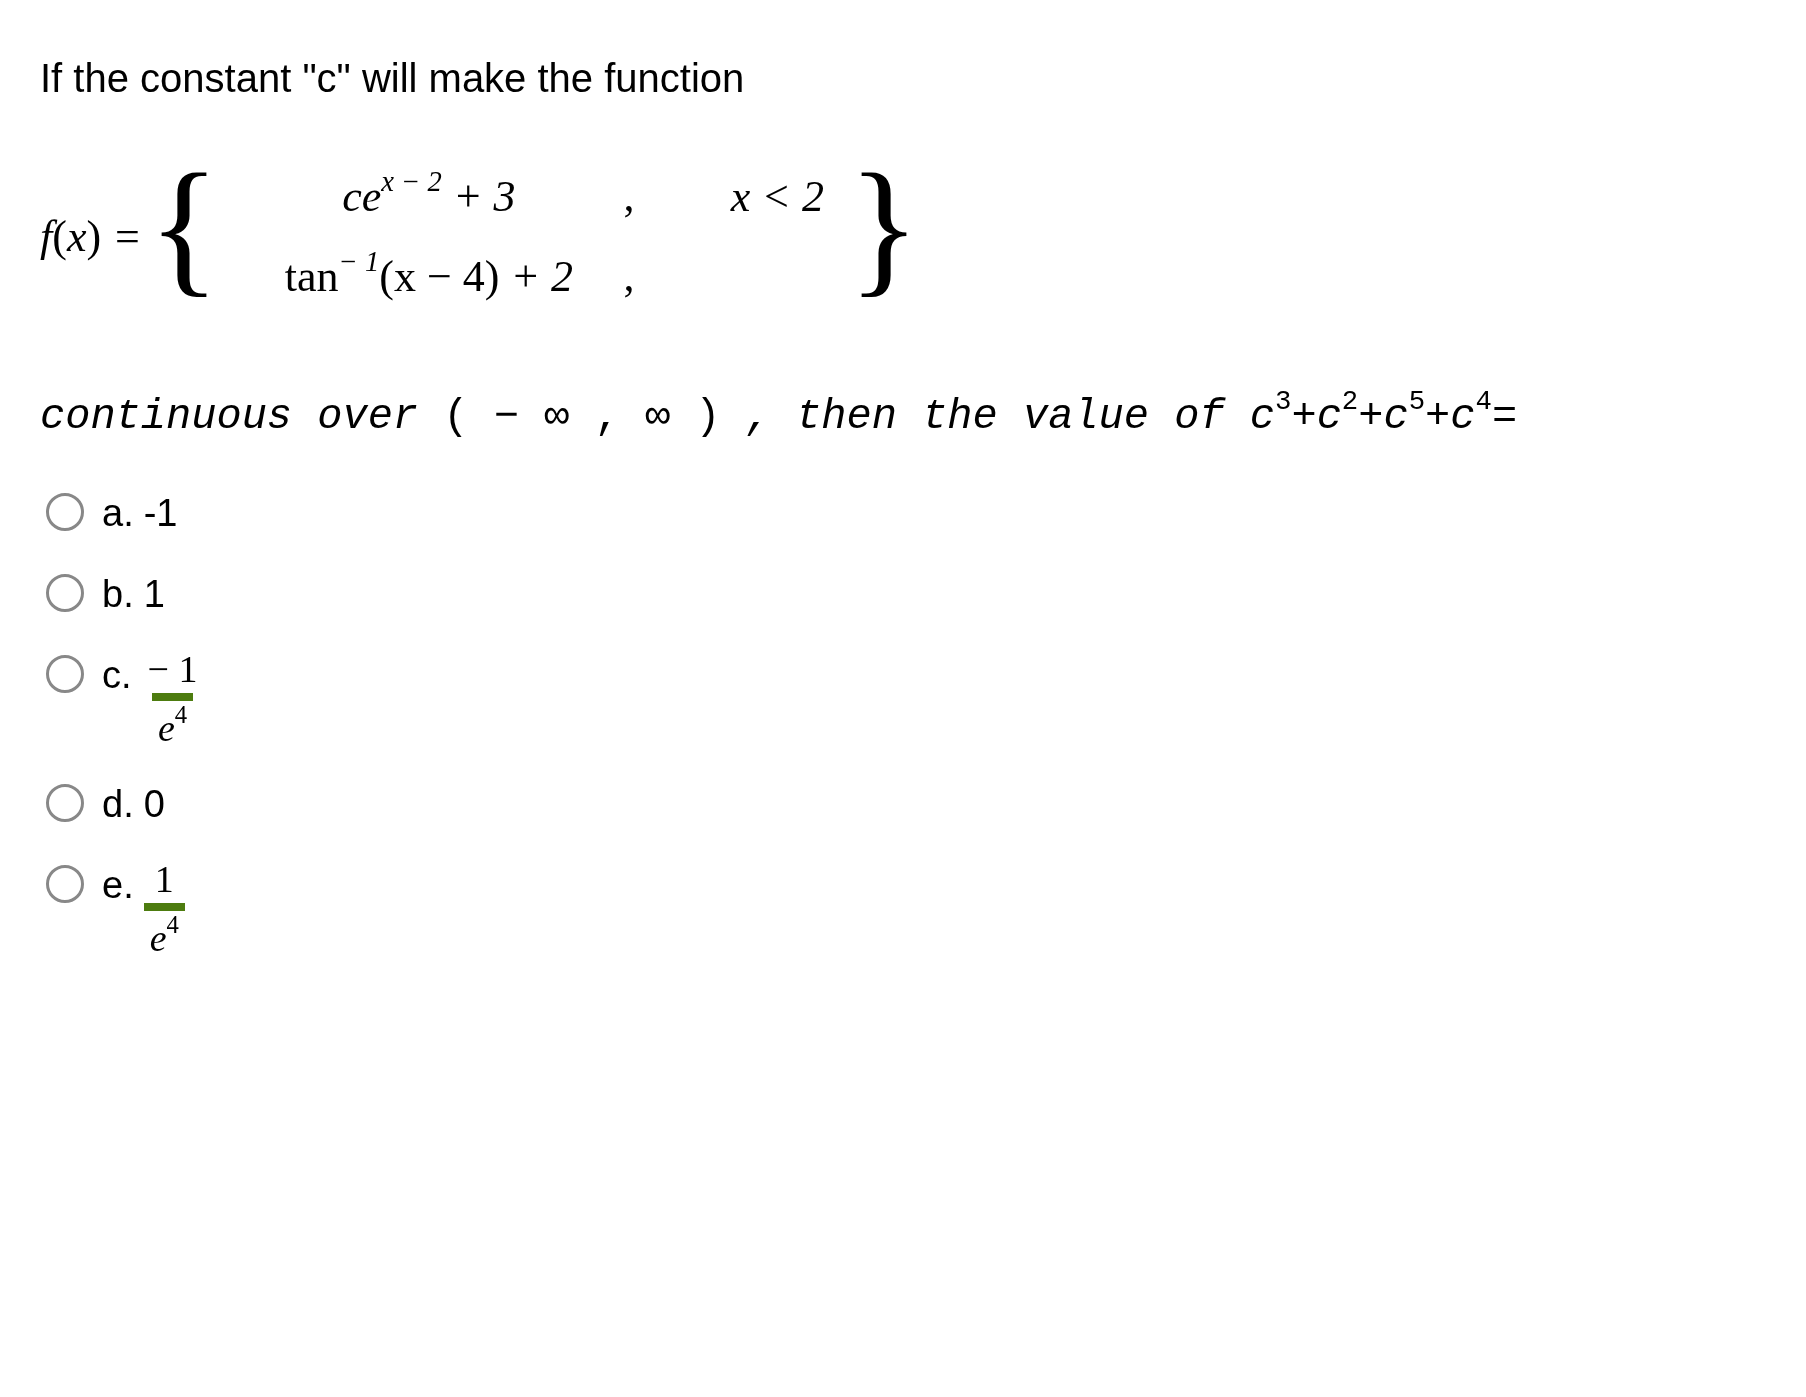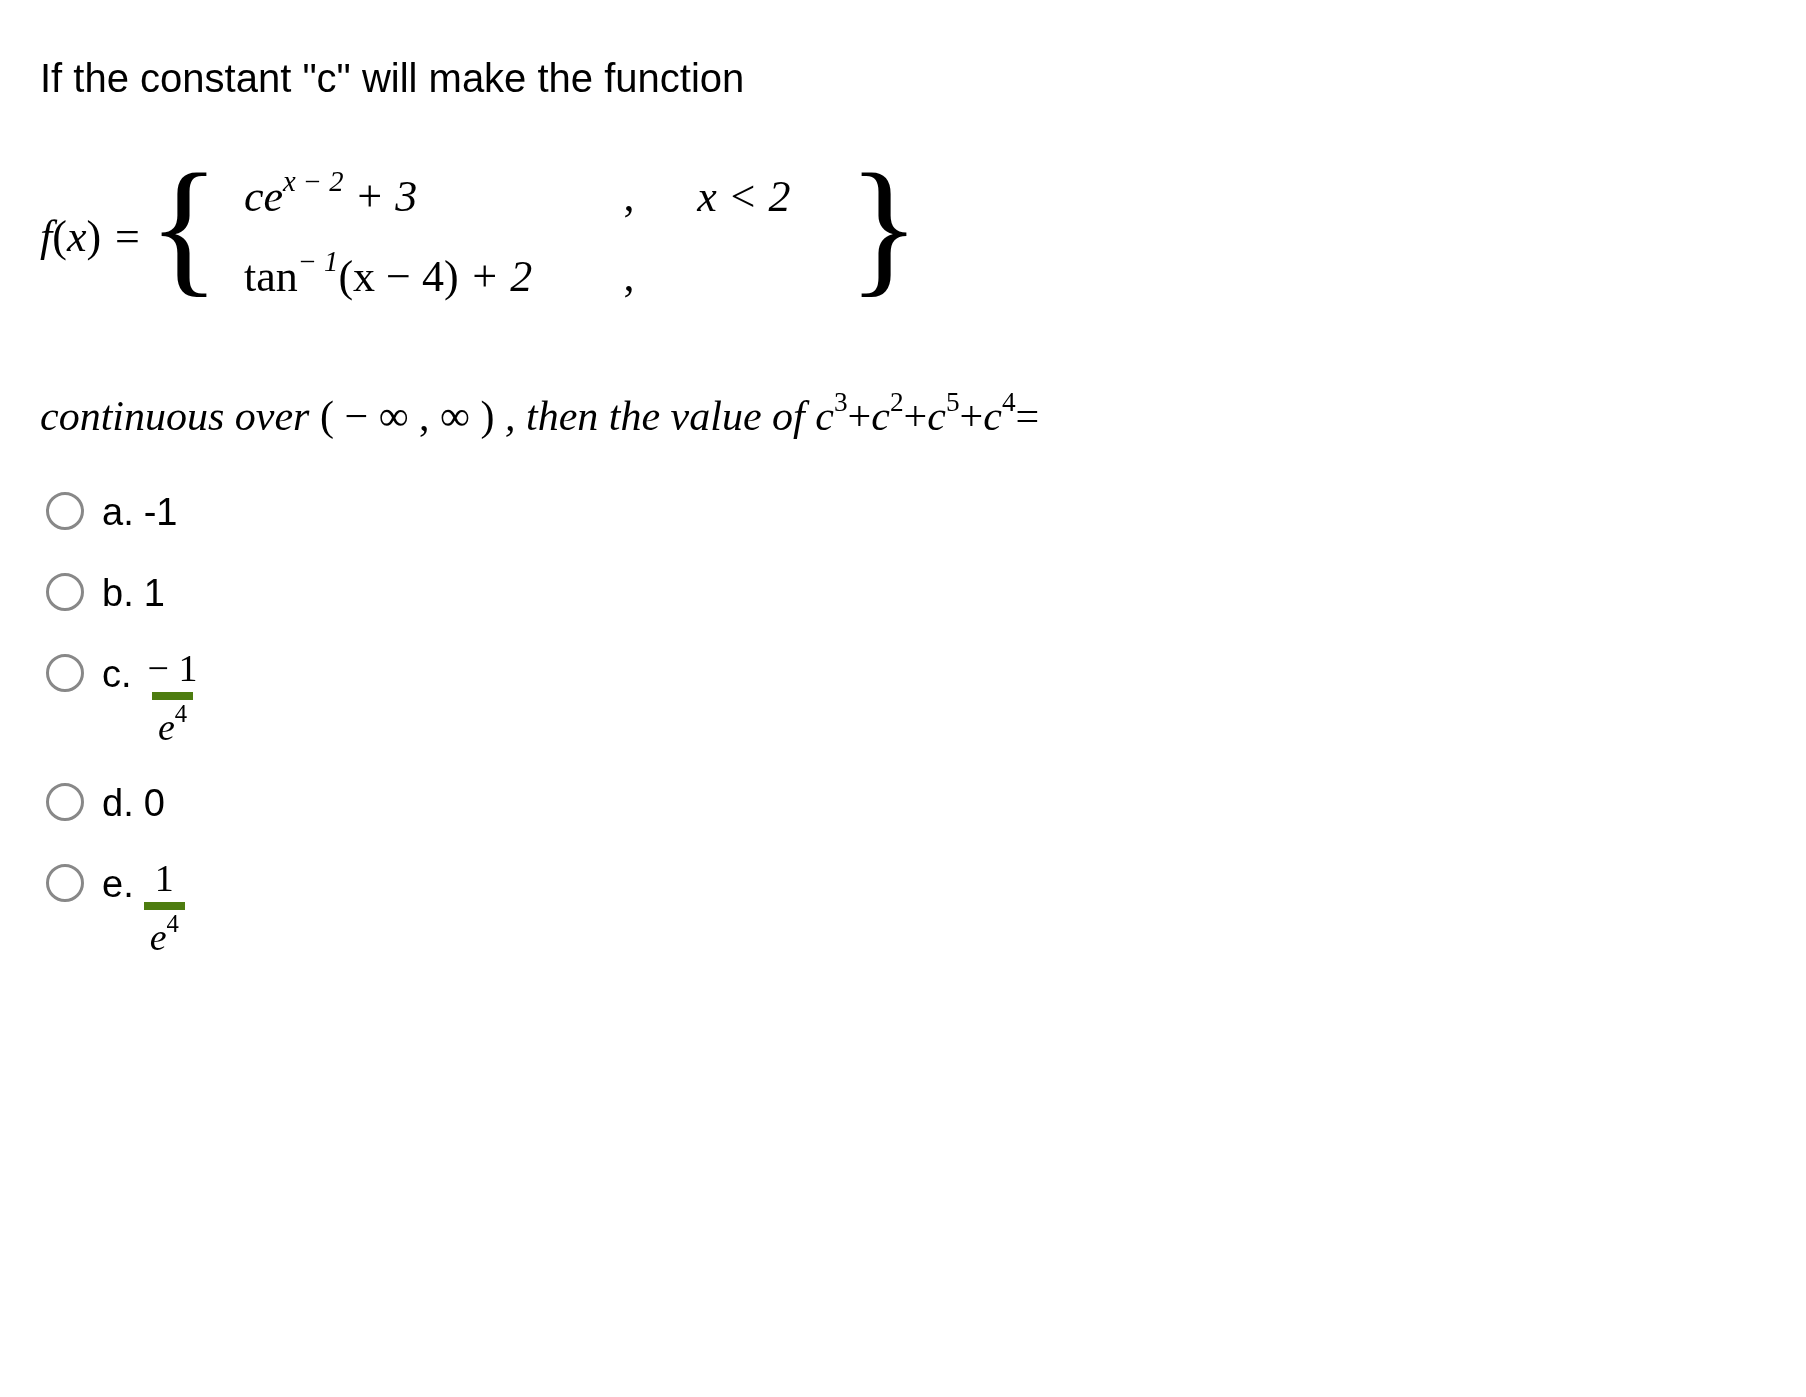--- a/index.html
+++ b/index.html
@@ -54,41 +54,41 @@
     gap: 18px;
     padding: 0 24px;
   }
   .case-row {
     display: flex;
     align-items: center;
     font-style: italic;
   }
   .case-expr {
     width: 370px;
-    text-align: left;
+    text-align: center;
   }
   .case-comma {
     font-style: normal;
     width: 30px;
     text-align: center;
   }
   .case-cond {
     width: 160px;
-    text-align: center;
+    text-align: right;
     padding-left: 20px;
     font-family: Liberation Serif, serif;
   }
   .sup {
     font-size: 0.65em;
     vertical-align: super;
     position: relative;
     top: -0.15em;
   }
   .continuous-line {
-    font-family: Liberation Serif, serif;
+    font-family: Liberation Mono, monospace;
     font-style: italic;
     font-size: 42px;
     margin-bottom: 40px;
     white-space: nowrap;
   }
   .options {
     display: flex;
     flex-direction: column;
     gap: 28px;
     margin-left: 6px;

